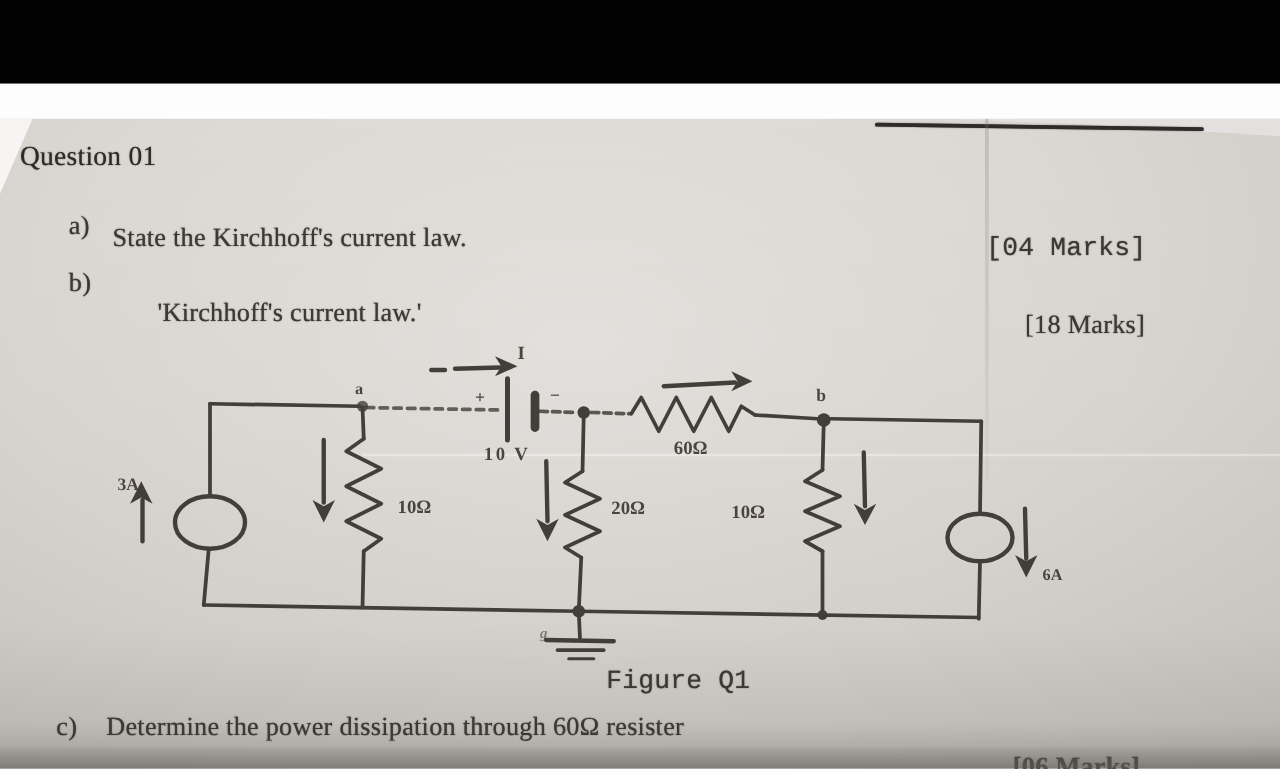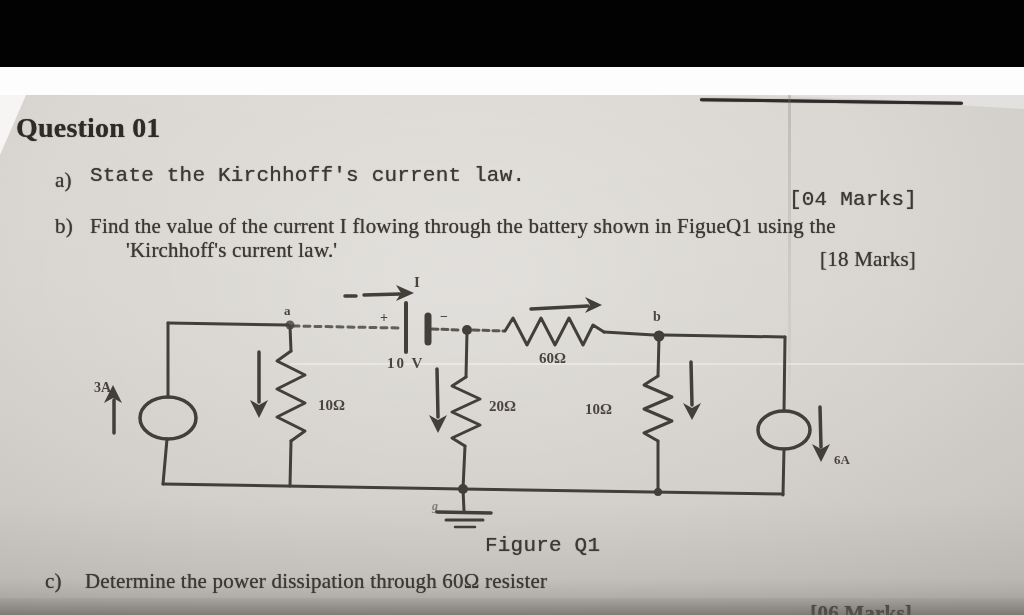--- a/index.html
+++ b/index.html
@@ -15,23 +15,23 @@
          clip-path:polygon(0 0,100% 0,0 100%);}
   .paper-corner-right{position:absolute;left:760px;top:95px;width:264px;height:14px;background:#e3e1df;
          clip-path:polygon(0 0,100% 0,100% 100%,40% 30%);}
   .pen-line{position:absolute;left:700px;top:100px;width:263px;height:3px;background:#2d2c2a;
          border-radius:2px;transform:rotate(0.8deg);box-shadow:0 0 1px rgba(45,44,42,.8);}
   .crease-v{position:absolute;left:788px;top:95px;width:3px;height:290px;
          background:linear-gradient(180deg,rgba(120,115,108,0.28),rgba(120,115,108,0.05));}
   .crease-h{position:absolute;left:290px;top:363px;width:734px;height:2px;background:rgba(255,255,255,0.35);}
   .doc-text{position:absolute;color:#3c3832;text-shadow:0 0 1px rgba(56,52,46,.85);
          font-size:21px;letter-spacing:.2px;white-space:nowrap;}
-  .q-title{font-size:28px;font-weight:bold;color:#2e2a26;left:16px;top:112px;margin:0;}
+  .q-title{font-size:22px;font-weight:normal;color:#2e2a26;left:16px;top:112px;margin:0;}
   .pa-label{left:55px;top:168px;}
-  .pa-text{left:90px;top:164px;font-family:Liberation Mono, monospace;}
+  .pa-text{left:90px;top:178px;}
   .marks-a{top:188px;right:107px;font-family:Liberation Mono, monospace;}
   .pb-label{left:55px;top:214px;}
   .pb-line1{left:90px;top:214px;}
   .pb-line2{left:90px;top:238px;margin-left:36px;}
   .marks-b{top:247px;right:108px;}
   .fig-caption{left:485px;top:534px;font-family:Liberation Mono, monospace;}
   .pc-label{left:45px;top:569px;}
   .pc-text{left:85px;top:569px;}
   .marks-c{top:601px;right:112px;font-weight:bold;}
   .circuit-svg{position:absolute;left:0;top:0;width:1024px;height:615px;}
@@ -52,21 +52,20 @@
   <div class="crease-v"></div>
   <div class="crease-h"></div>
 
   <h1 class="doc-text q-title">Question 01</h1>
 
   <div class="doc-text pa-label">a)</div>
   <div class="doc-text pa-text">State the Kirchhoff's current law.</div>
   <div class="doc-text marks-a">[04 Marks]</div>
 
   <div class="doc-text pb-label">b)</div>
-  <div class="doc-text pb-line1">Find the value of the current I flowing through the battery shown in FigueQ1 using the</div>
   <div class="doc-text pb-line2">'Kirchhoff's current law.'</div>
   <div class="doc-text marks-b">[18 Marks]</div>
 
   <svg class="circuit-svg" viewBox="0 0 1024 615">
     <g stroke="#37332d" stroke-width="3" fill="none" stroke-linecap="round" stroke-linejoin="round" opacity="0.93">
 
       <path d="M 168 323 L 288 325"></path>
       <path d="M 293 326 L 401 328" stroke-dasharray="6 5" opacity="0.8"></path>
       <path d="M 432 329 L 460 330" stroke-dasharray="6 4" opacity="0.85"></path>
       <path d="M 473 330 L 504 331" stroke-dasharray="6 4" opacity="0.85"></path>

